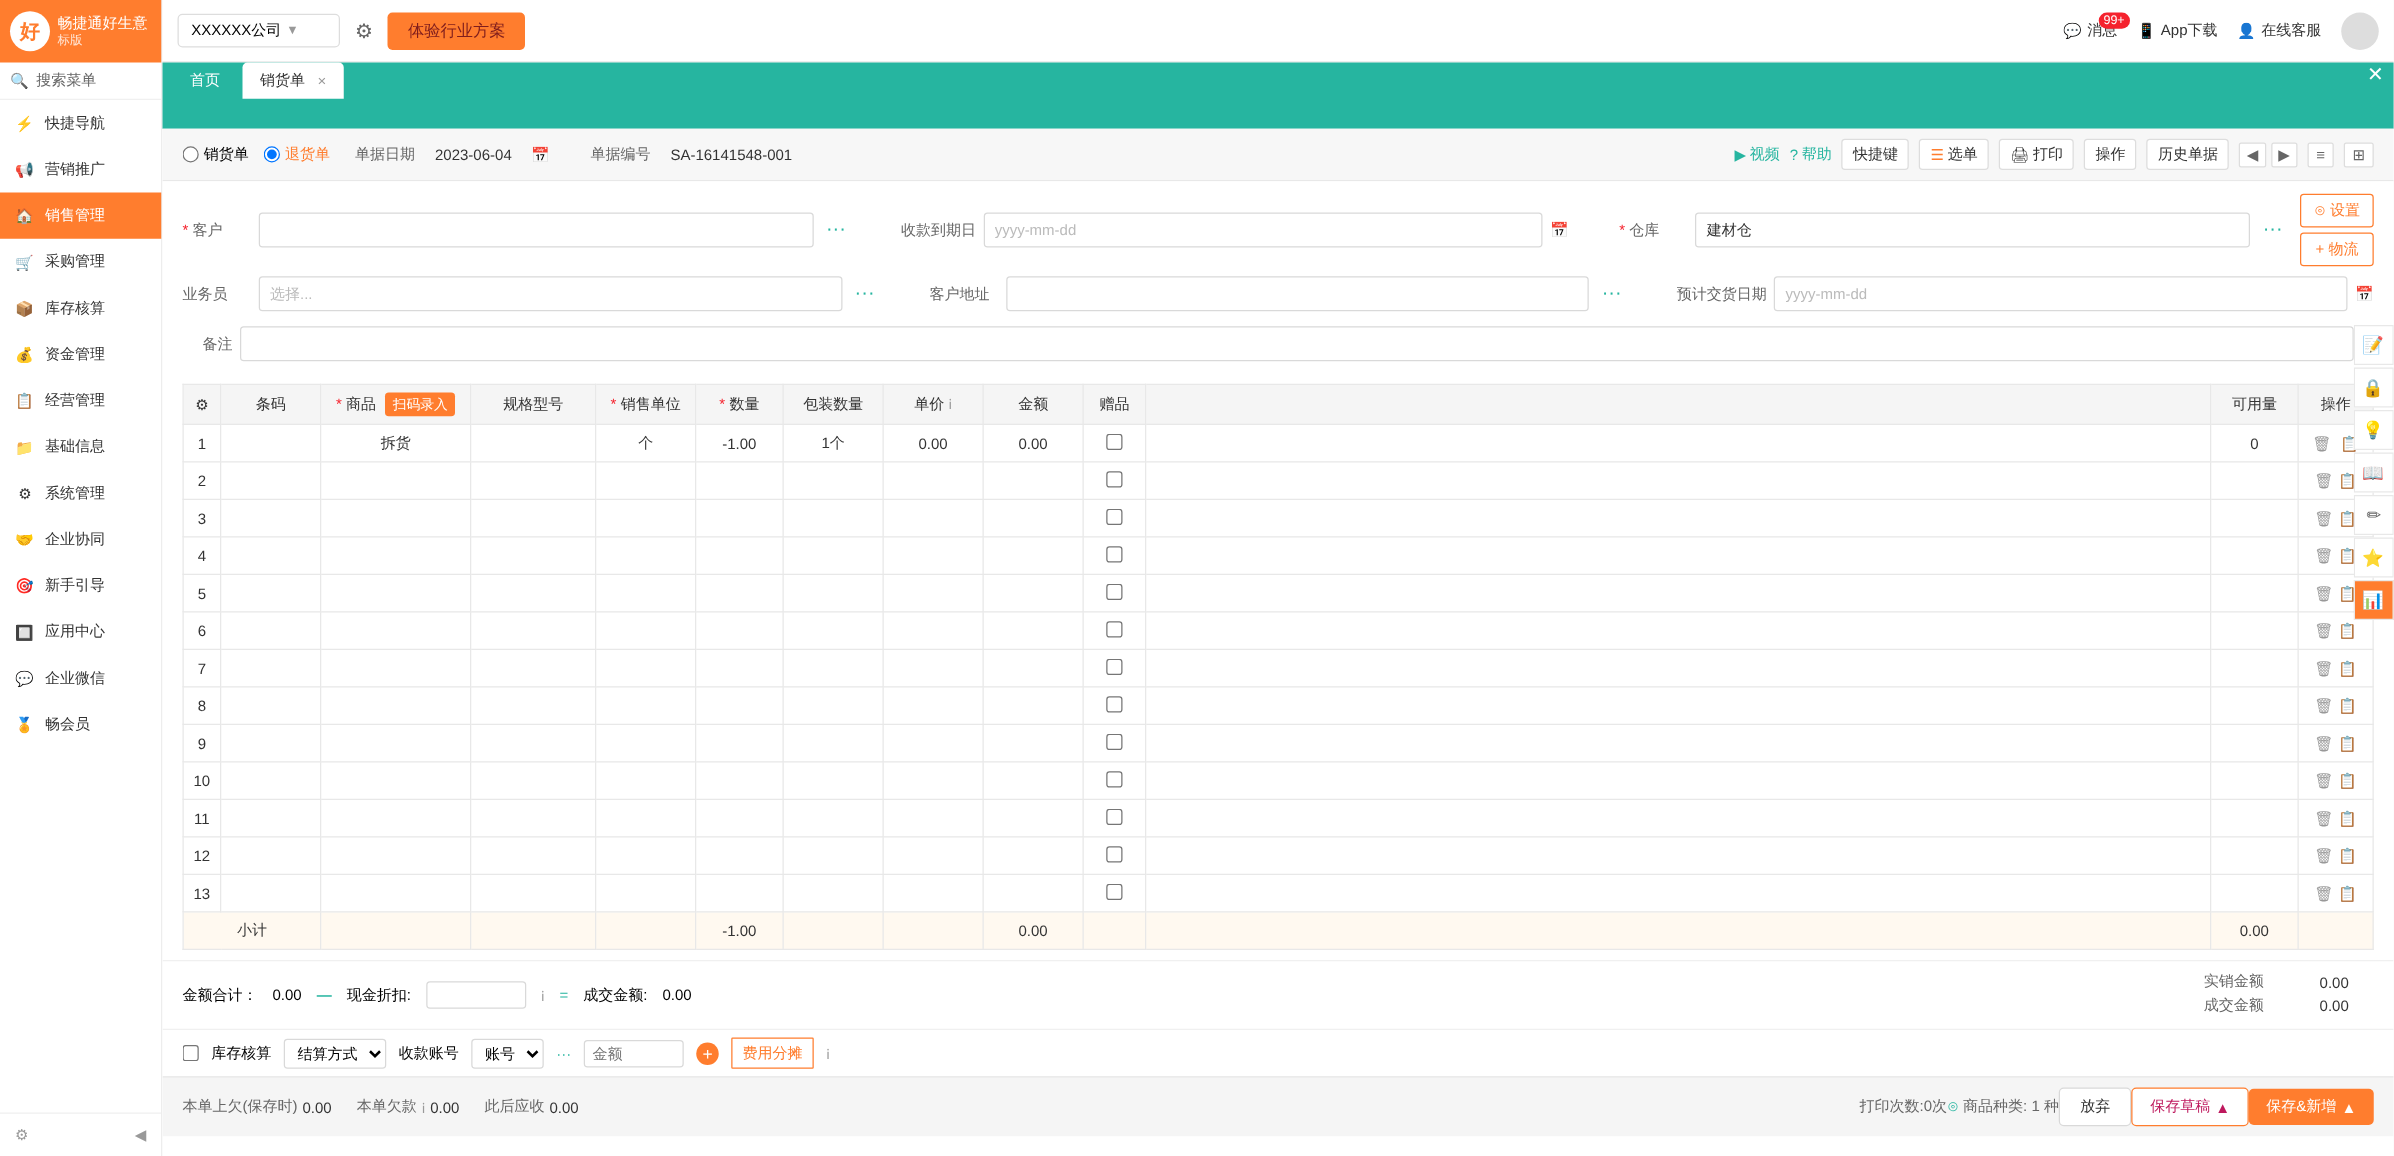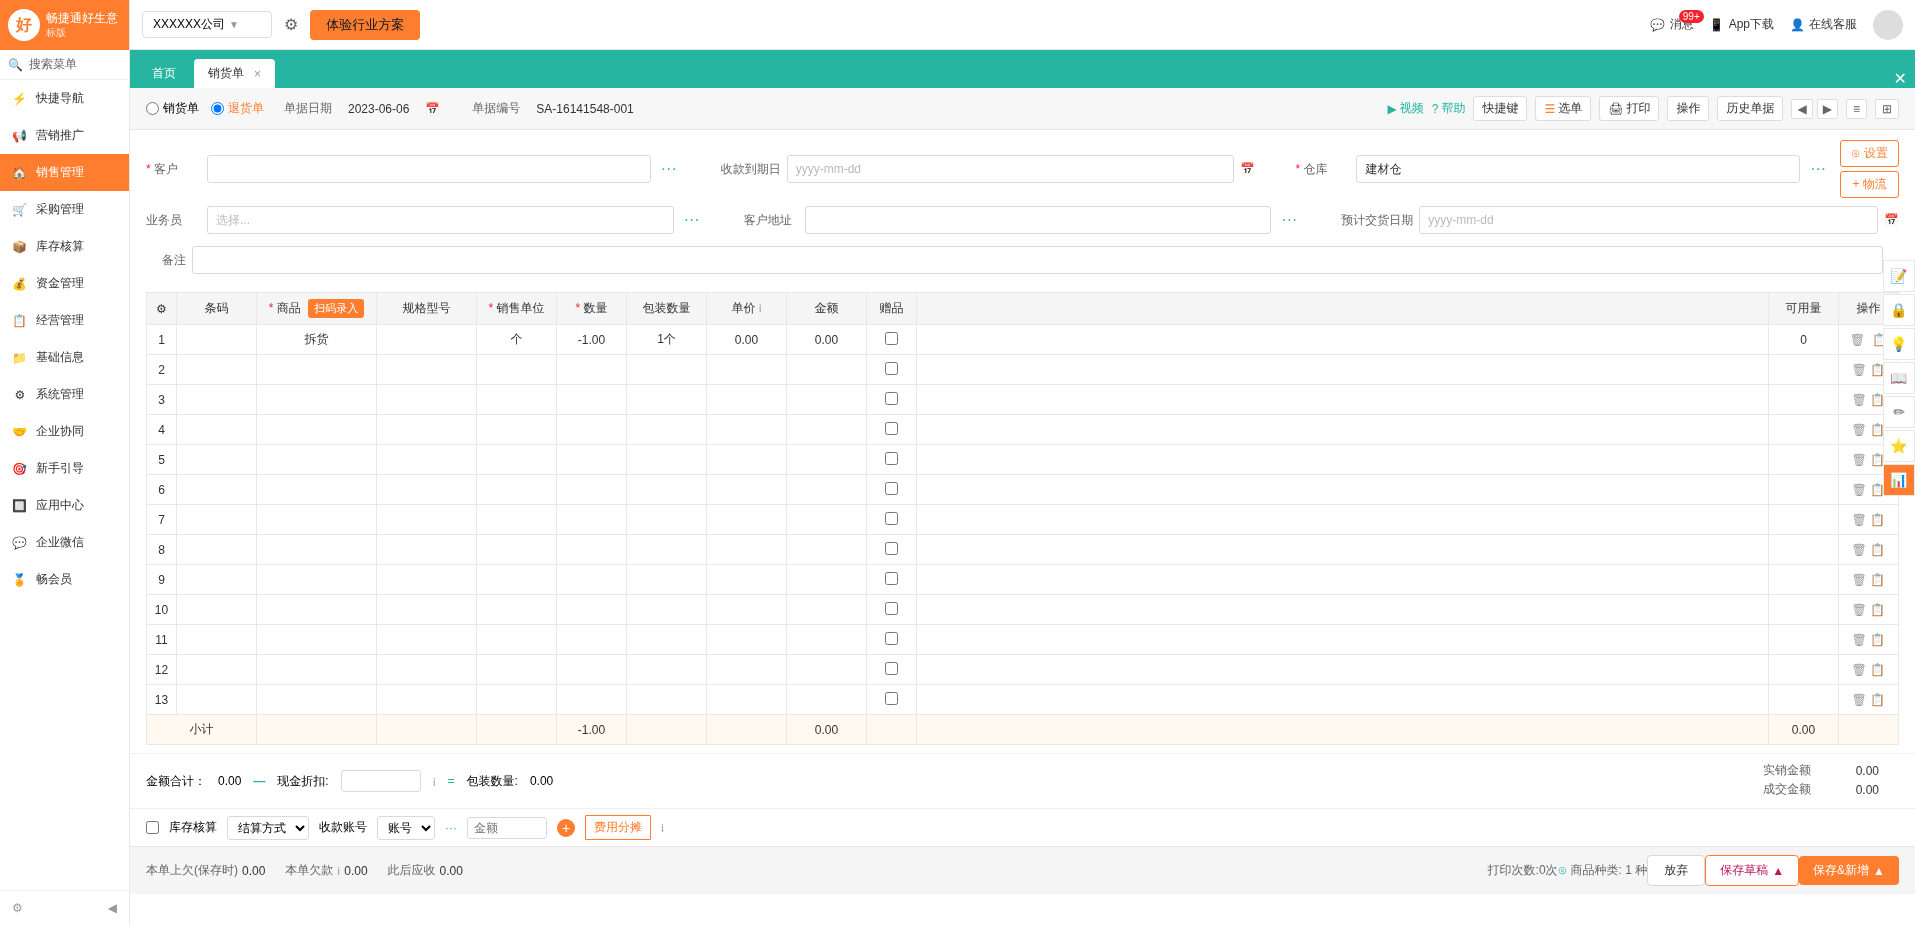--- a/index.html
+++ b/index.html
@@ -70,41 +70,41 @@
     }
     .topbar-company {
       display: flex; align-items: center; gap: 4px;
       border: 1px solid #ddd; border-radius: 4px; padding: 4px 10px;
       background: #fff; cursor: pointer; min-width: 130px;
     }
     .topbar-gear {
       color: #666; cursor: pointer; font-size: 16px; padding: 4px;
     }
     .topbar-trial-btn {
-      background: #ff7d2e; color: #0f172a; border: none; border-radius: 4px;
+      background: #ff7d2e; color: #7f1d1d; border: none; border-radius: 4px;
       padding: 6px 16px; cursor: pointer; font-size: 13px;
     }
     .topbar-right {
       margin-left: auto; display: flex; align-items: center; gap: 16px;
     }
     .topbar-msg { display: flex; align-items: center; gap: 4px; cursor: pointer; color: #333; position: relative; }
     .topbar-badge {
       background: #f5222d; color: #fff; border-radius: 8px;
       padding: 1px 4px; font-size: 10px; position: absolute; top: -6px; right: -10px;
     }
     .topbar-app { display: flex; align-items: center; gap: 4px; cursor: pointer; color: #333; }
     .topbar-service { display: flex; align-items: center; gap: 4px; cursor: pointer; color: #333; }
     .topbar-avatar { width: 30px; height: 30px; border-radius: 50%; background: #ddd; }
 
     
     .tabbar {
       background: #26b5a0;
       display: flex;
-      align-items: flex-end;
-      height: 38px;
+      align-items: flex-start;
+      height: 53px;
       padding: 0 8px;
       gap: 4px;
     }
     .tab-item {
       padding: 6px 14px; border-radius: 4px 4px 0 0; cursor: pointer;
       display: flex; align-items: center; gap: 6px;
     }
     .tab-item.home { background: transparent; color: #fff; }
     .tab-item.active { background: #fff; color: #333; }
     .tab-item .tab-close { cursor: pointer; color: #999; margin-left: 4px; }
@@ -451,21 +451,21 @@
           <input type="radio" name="order_type" style="">
           <span>销货单</span>
         </label>
         <label class="radio-item">
           <input type="radio" name="order_type" checked="" style="">
           <span style="color:#ff7d2e;">退货单</span>
         </label>
       </div>
       <div class="form-header-info">
         <span class="form-header-label">单据日期</span>
-        <span class="form-header-value">2023-06-06</span>
+        <span class="form-header-value">2023-06-04</span>
         <span style="color:#26b5a0;cursor:pointer;">📅</span>
         <span class="form-header-label" style="margin-left:16px;">单据编号</span>
         <span class="form-header-value">SA-16141548-001</span>
       </div>
       <div class="form-header-actions">
         <span class="action-link">
           <span>▶</span>
           <span>视频</span>
         </span>
         <span class="action-link">
@@ -783,21 +783,21 @@
     </div>
 
     <div class="bottom-summary">
       <span>金额合计：</span>
       <span>0.00</span>
       <span class="summary-dash">—</span>
       <span>现金折扣:</span>
       <input class="discount-input" style="">
       <span class="info-icon">ℹ</span>
       <span class="summary-eq">=</span>
-      <span>包装数量:</span>
+      <span>成交金额:</span>
       <span>0.00</span>
 
       <div style="margin-left:auto;display:flex;flex-direction:column;align-items:flex-end;margin-right:20px;">
         <div class="amount-row">
           <span>实销金额</span>
           <span class="amount-val">0.00</span>
         </div>
         <div class="amount-row">
           <span>成交金额</span>
           <span class="amount-val">0.00</span>

